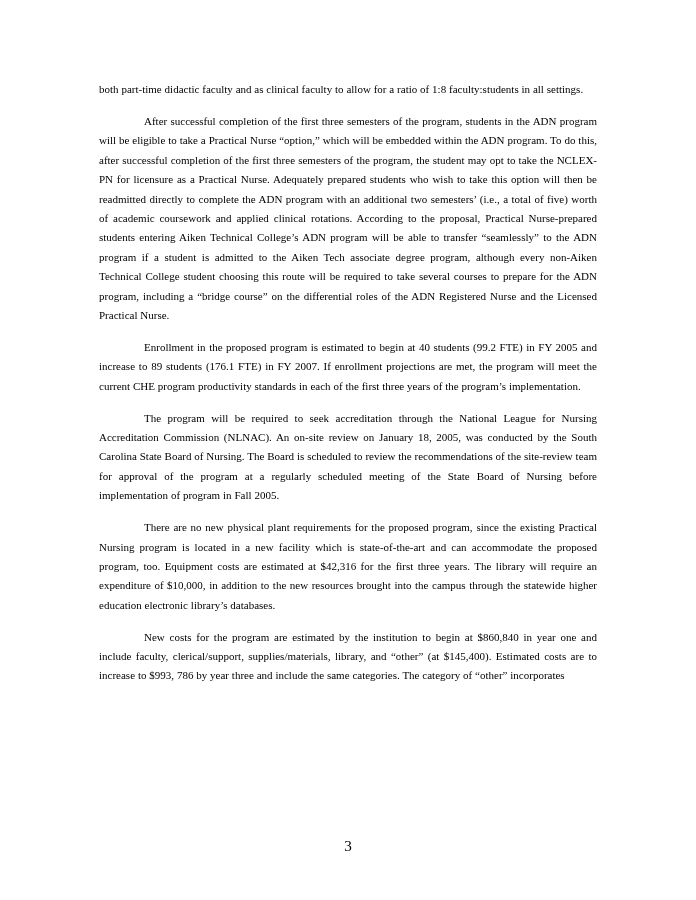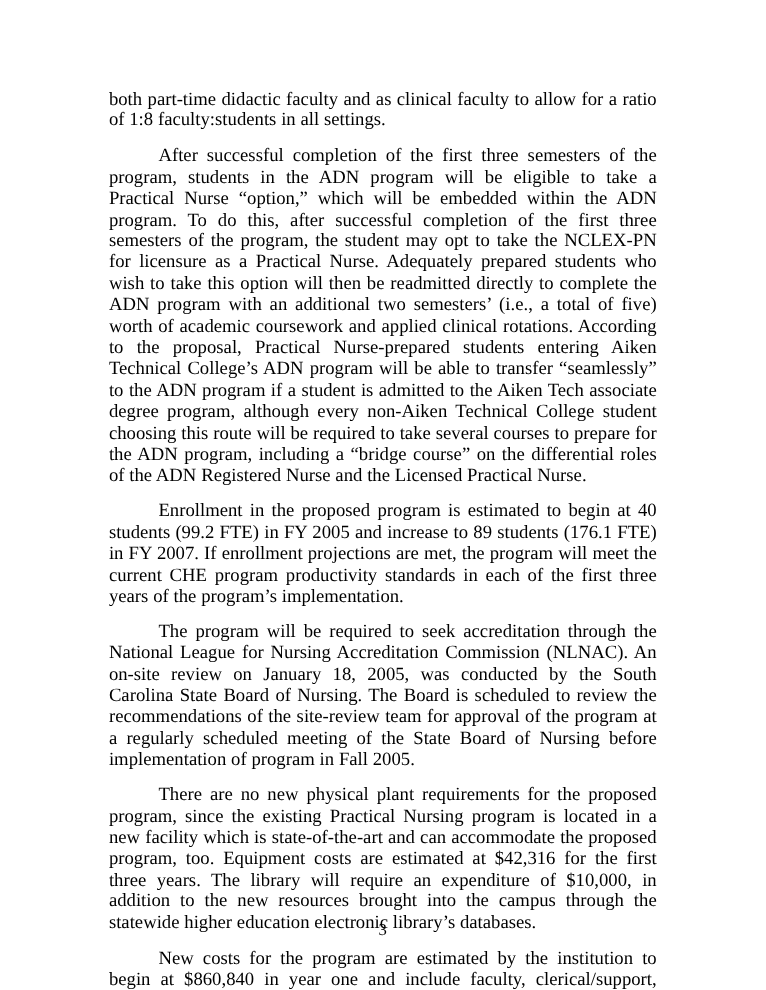--- a/index.html
+++ b/index.html
@@ -27,21 +27,21 @@
   .text-block {
     position: absolute;
     left: 99px;
     top: 80px;
     width: 498px;
   }
   p.para {
     margin: 0 0 12.5px 0;
     text-align: justify;
     text-justify: inter-word;
-    font-size: 17px;
+    font-size: 11px;
     line-height: 19.4px;
     text-indent: 45px;
     word-spacing: 0.1px;
     hyphens: none;
     -webkit-hyphens: none;
   }
   p.para.no-indent {
     text-indent: 0;
   }
   p.para:last-child {

